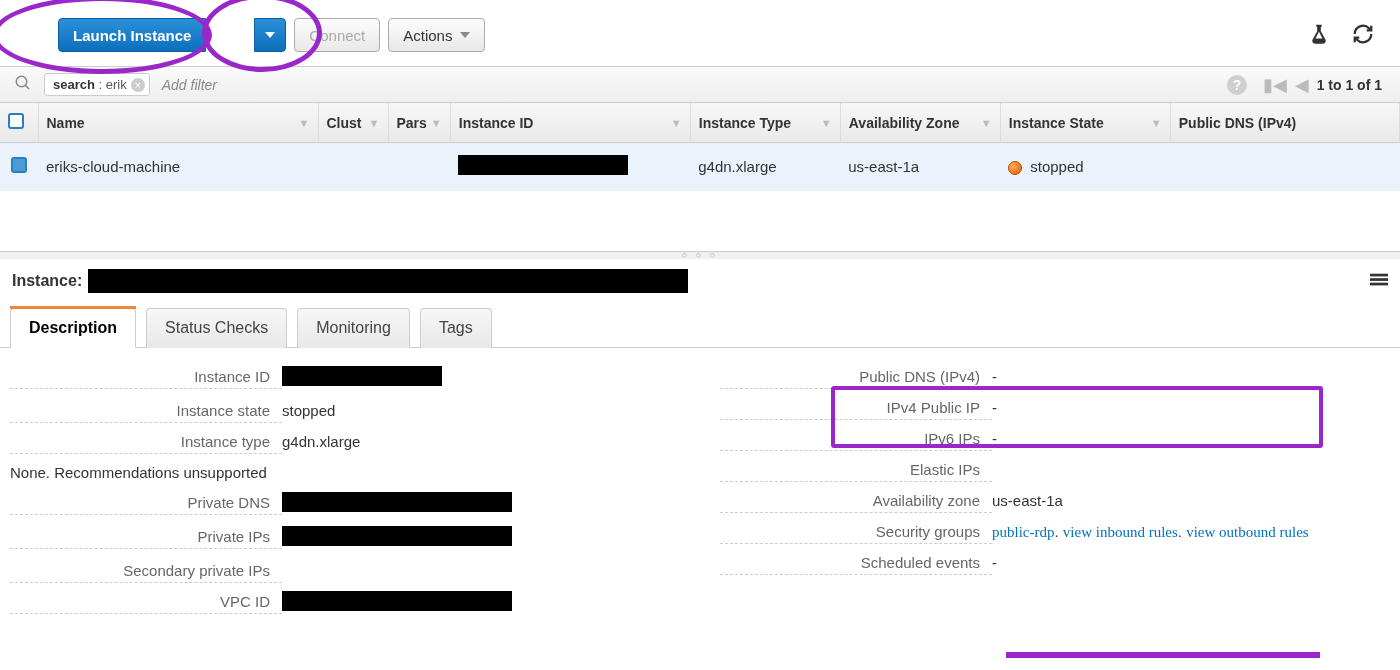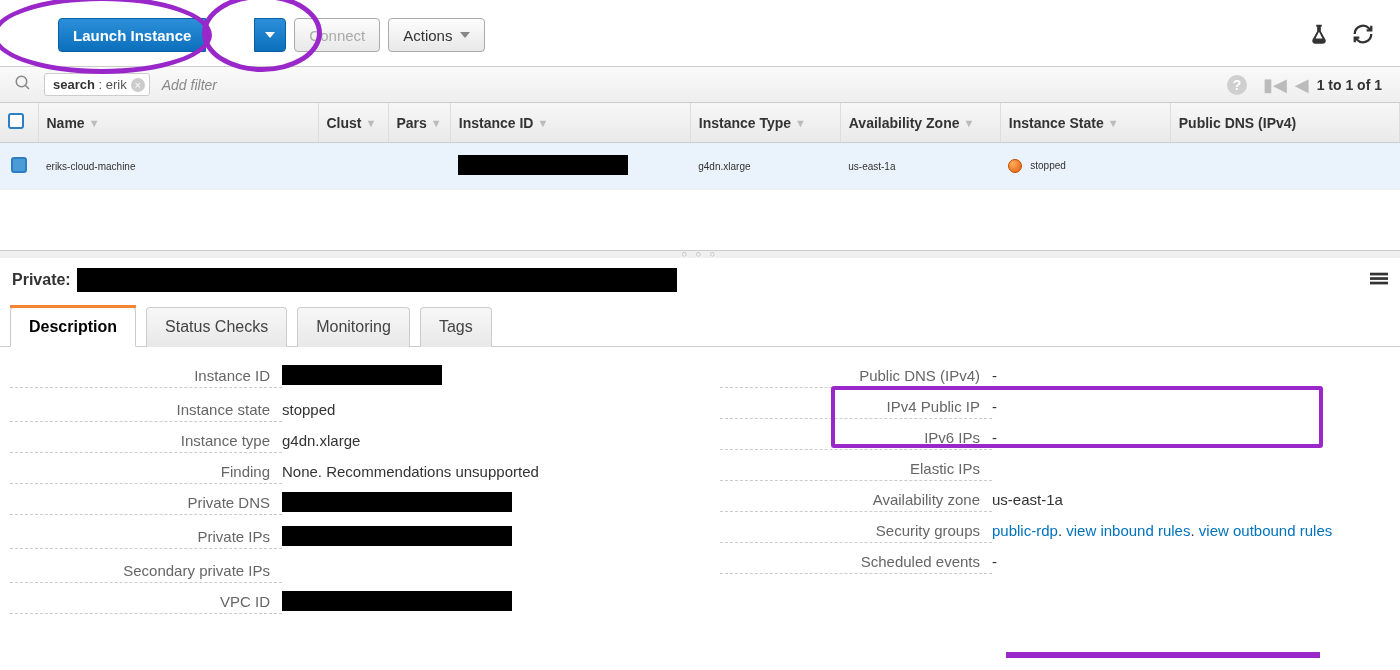--- a/index.html
+++ b/index.html
@@ -108,25 +108,25 @@
     border-bottom: 1px solid #ccc;
     border-right: 1px solid #ddd;
     text-align: left;
     padding: 10px 8px;
     font-weight: bold;
     font-size: 14px;
     color: #333;
     position: relative;
     white-space: nowrap;
   }
-  .th-inner { display: flex; align-items: center; justify-content: flex-start; gap: 4px; }
+  .th-inner { display: flex; align-items: center; justify-content: space-between; gap: 4px; }
   .sort-caret { color: #bbb; font-size: 11px; }
   .instances-table td {
     padding: 12px 8px;
-    font-size: 10px;
+    font-size: 15px;
     color: #333;
     border-bottom: 1px solid #eee;
     white-space: nowrap;
   }
   .instances-table tbody tr.selected { background: #eaf3fb; }
   .checkbox {
     width: 16px; height: 16px; border: 2px solid #2b7ec1; border-radius: 3px;
     background: #4a9bd6; display: inline-block;
   }
   .checkbox.header { background: #fff; }
@@ -220,21 +220,21 @@
     border-bottom: 1px dashed #ccc;
     padding-bottom: 0px;
     line-height: 22px;
     white-space: nowrap;
   }
   .detail-value {
     flex: 1;
     color: #333;
     line-height: 22px;
   }
-  .detail-value a, .link { color: #0073bb; text-decoration: none; cursor: pointer; }
+  .detail-value a, .link { color: #0073bb; text-decoration: none; cursor: pointer; font-family: Liberation Serif, serif; }
   .redacted.w2 { width: 160px; }
   .redacted.w3 { width: 230px; }
 
   
   .anno { position: absolute; pointer-events: none; border: 5px solid #9a27c9; }
   .anno.ellipse { border-radius: 50%; }
   .anno1 { left: -8px; top: -4px; width: 220px; height: 78px; }
   .anno2 { left: 202px; top: -6px; width: 120px; height: 78px; }
   .anno3 { left: 831px; top: 386px; width: 492px; height: 62px; border-width: 4px; border-radius: 3px;}
   .anno4 {
@@ -368,21 +368,21 @@
       </td>
       <td></td>
     </tr>
   </tbody>
 </table>
 
 <div class="splitter">○ ○ ○</div>
 
 <div class="detail-head">
   <div class="title">
-    <span>Private:</span>
+    <span>Instance:</span>
     <span class="redacted wbig"></span>
   </div>
   <span class="bars-icon">
     <svg viewBox="0 0 20 14" fill="#333">
         <rect x="0" y="0" width="20" height="3"></rect>
         <rect x="0" y="5" width="20" height="3"></rect>
         <rect x="0" y="10" width="20" height="3"></rect>
       </svg>
   </span>
 </div>
@@ -402,21 +402,20 @@
       </div>
     <div class="detail-row">
         <div class="detail-label">Instance state</div>
         <div class="detail-value">stopped</div>
       </div>
     <div class="detail-row">
         <div class="detail-label">Instance type</div>
         <div class="detail-value">g4dn.xlarge</div>
       </div>
     <div class="detail-row">
-        <div class="detail-label">Finding</div>
         <div class="detail-value">None. Recommendations unsupported</div>
       </div>
     <div class="detail-row">
         <div class="detail-label">Private DNS</div>
         <div class="detail-value"><span class="redacted w3"></span></div>
       </div>
     <div class="detail-row">
         <div class="detail-label">Private IPs</div>
         <div class="detail-value"><span class="redacted w3"></span></div>
       </div>

